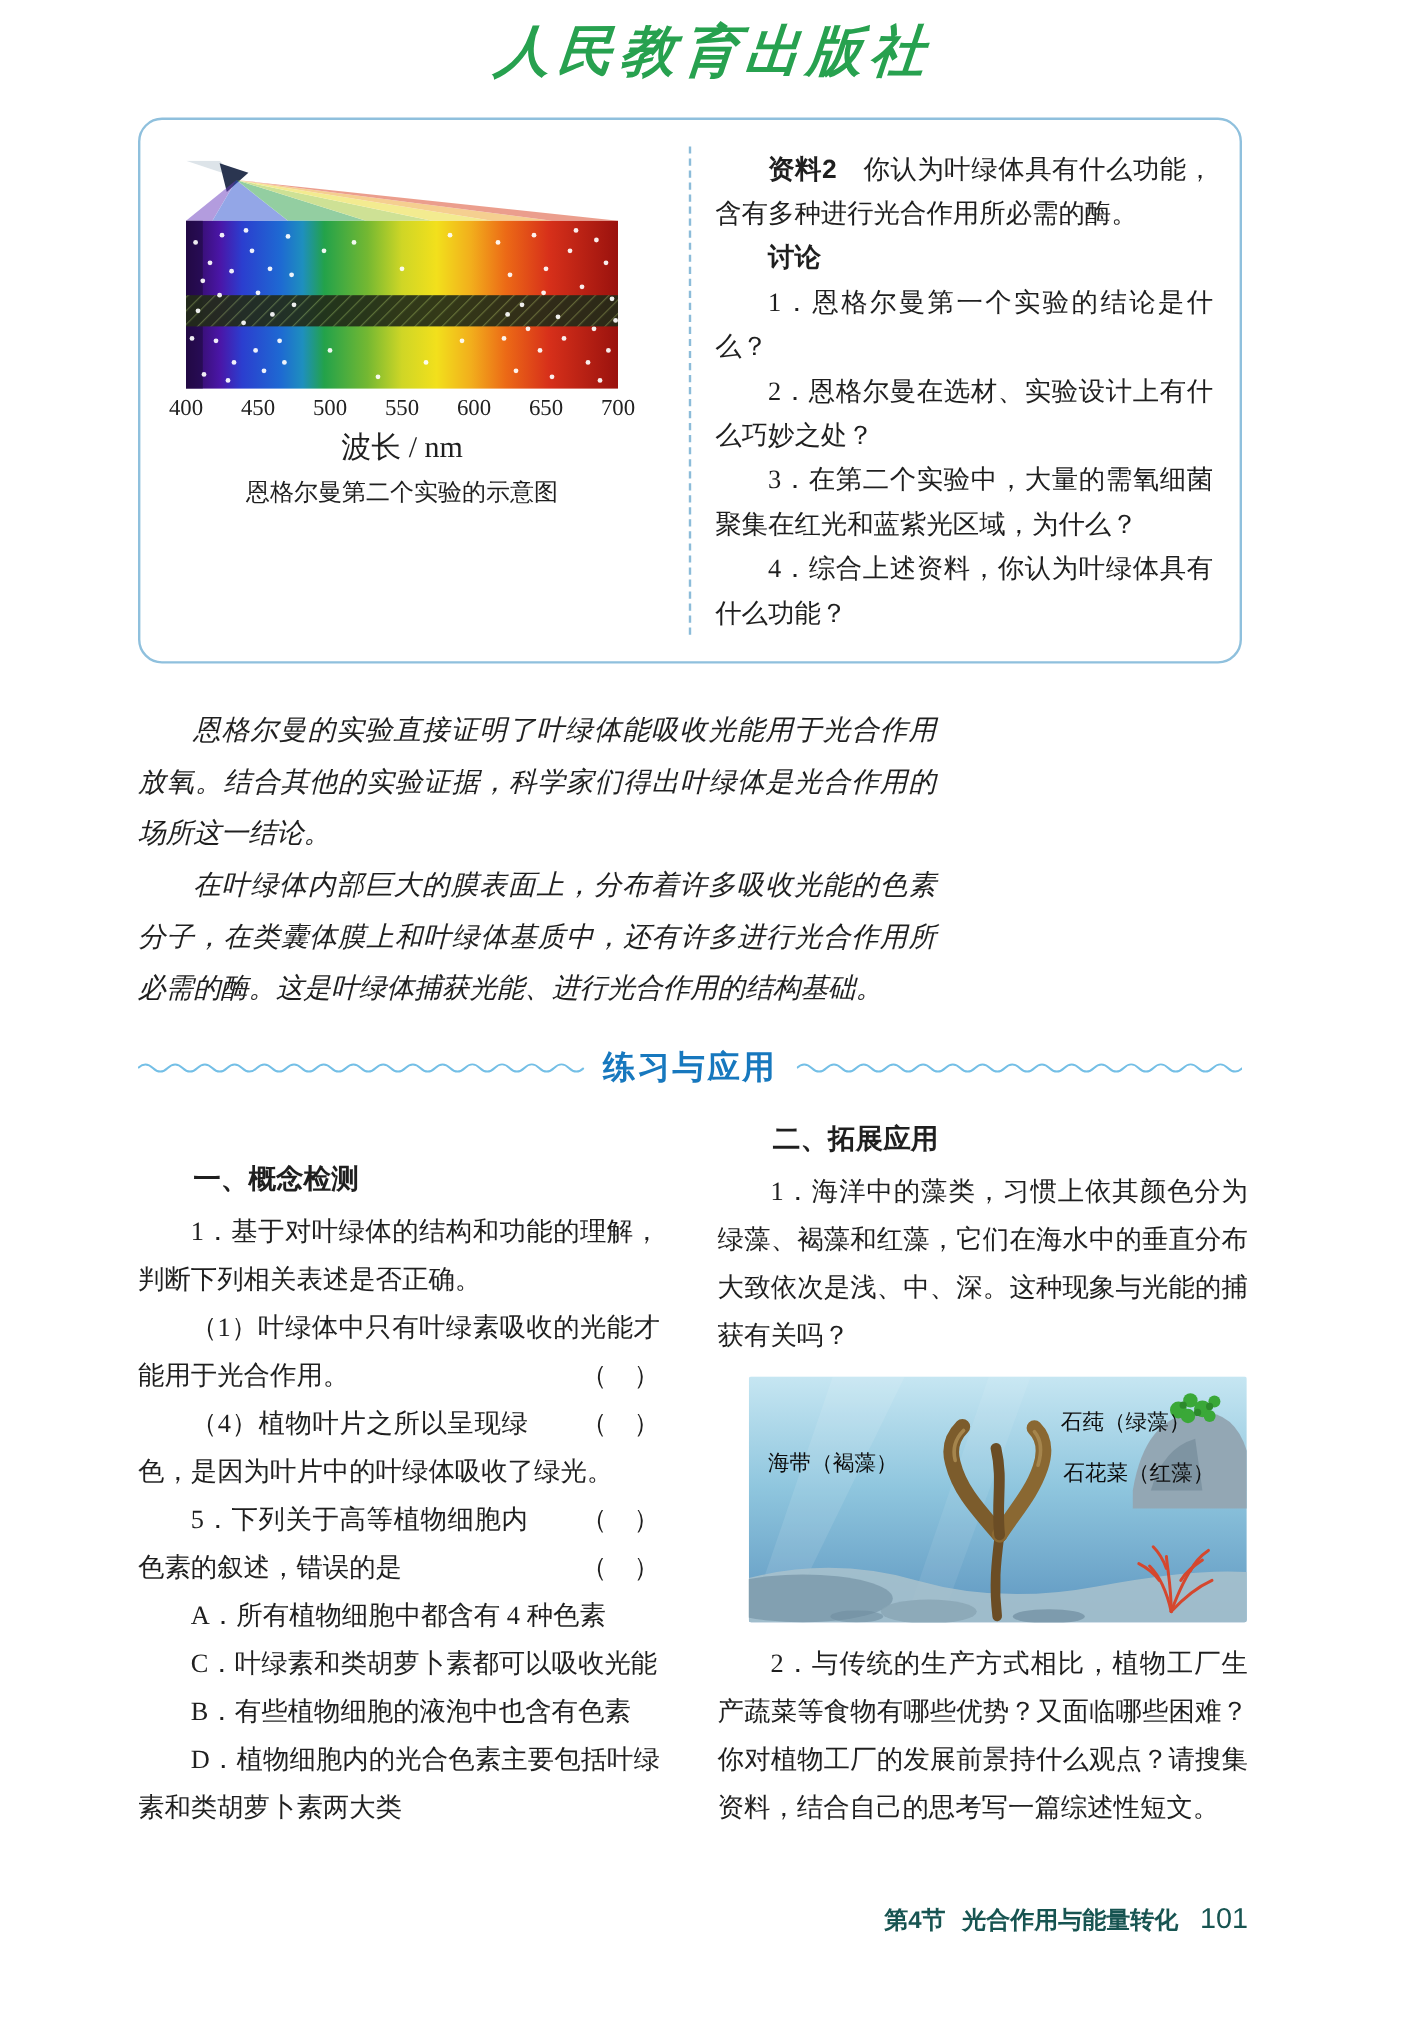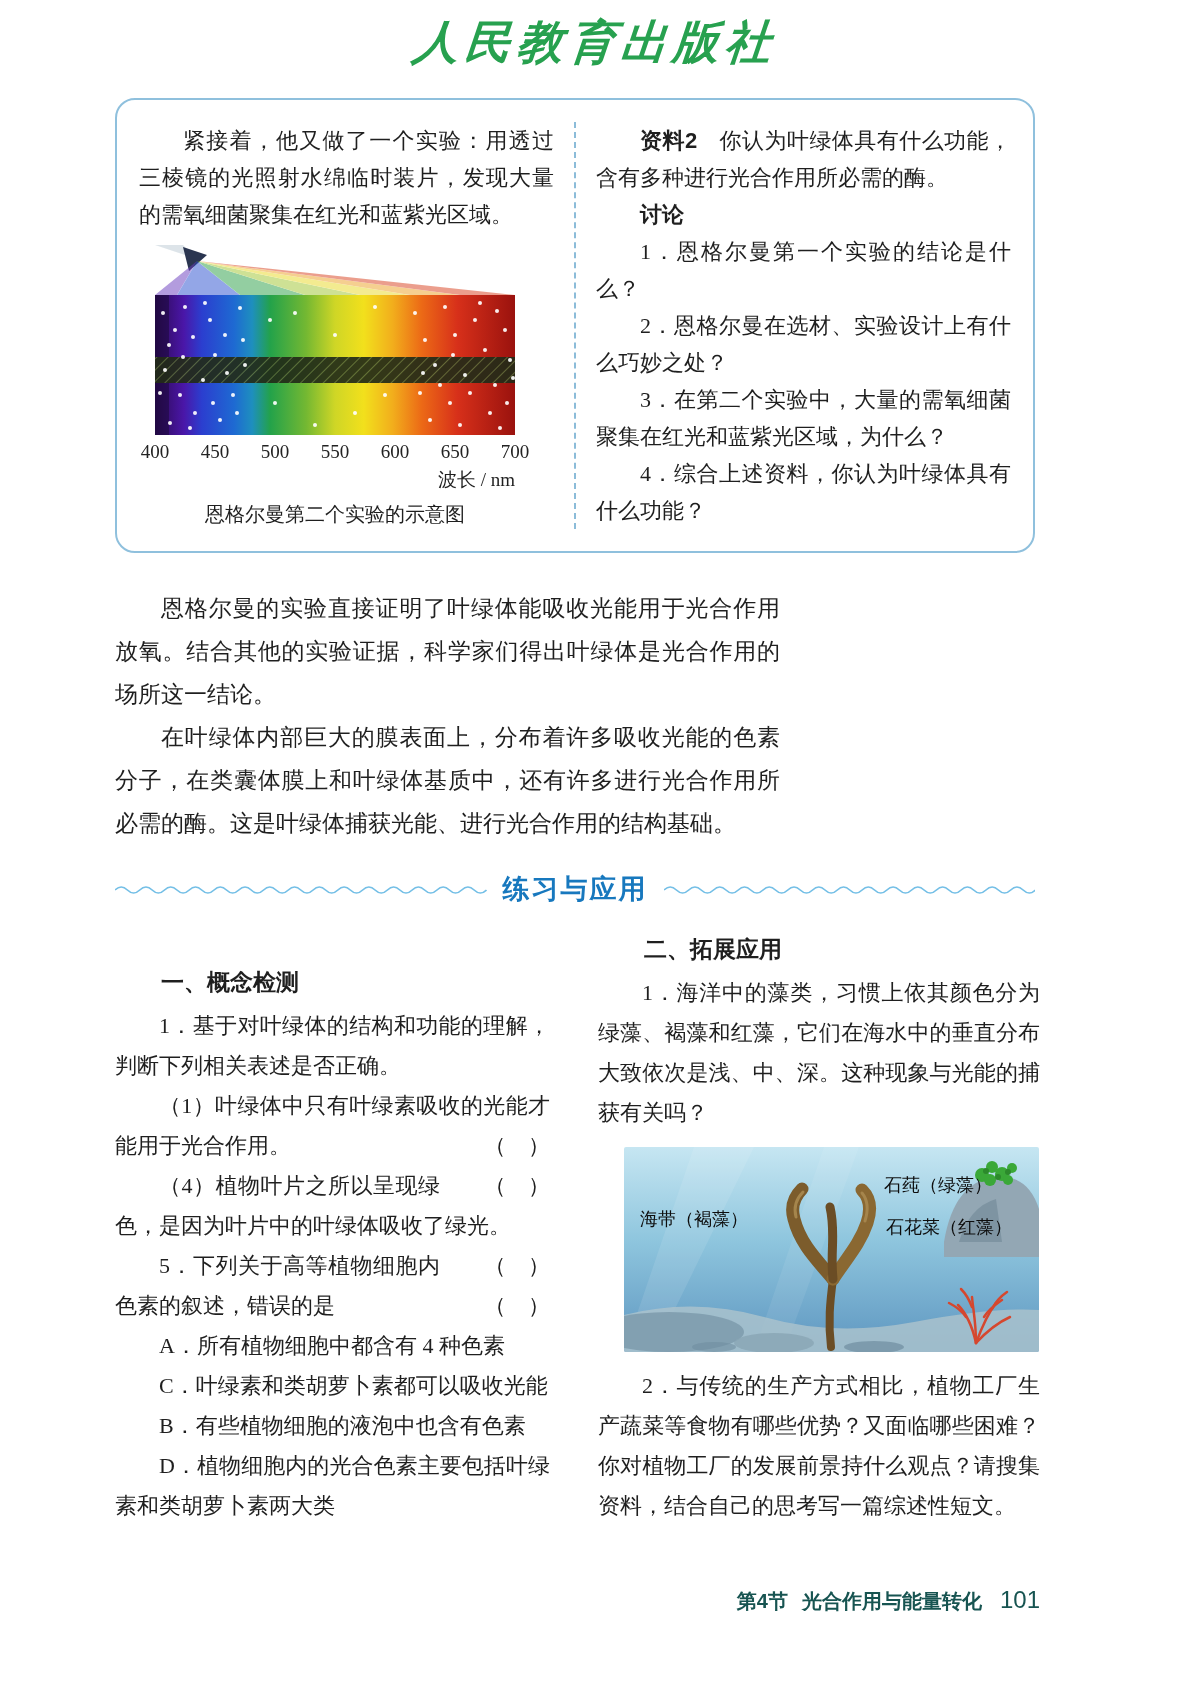--- a/index.html
+++ b/index.html
@@ -18,26 +18,26 @@
   .box-text { font-size:22px; line-height:37px; text-align:justify; }
   .indent { text-indent:2em; }
   .bold-sans { font-family:"Liberation Sans",sans-serif; font-weight:bold; }
   .gap { display:inline-block; width:1em; }
 
   
   .spectrum-fig { margin:12px 0 0 16px; width:360px; }
   .spectrum-fig svg { display:block; }
   .ticks { position:relative; height:26px; margin-top:6px; font-size:19px; color:#222; }
   .ticks span { position:absolute; transform:translateX(-50%); }
-  .axis-label { text-align:right; font-size:19px; margin-top:0; }
+  .axis-label { text-align:center; font-size:25px; margin-top:0; }
   .fig-caption { text-align:center; font-size:20px; margin-top:8px; }
 
   
   .body-text { width:665px; margin-top:34px; font-size:23px; line-height:43px; text-align:justify; }
-  .body-text p { text-indent:2em; }
+  .body-text p { text-indent:2em;font-style:italic; }
 
   
   .ex-header { width:920px; display:flex; align-items:center; gap:16px; margin-top:26px; }
   .wave { flex:1; height:12px; }
   .wave svg { width:100%; height:12px; display:block; }
   .ex-title { font-family:Liberation Mono, monospace; font-weight:bold; font-size:27px; color:#1778be; letter-spacing:2px; }
 
   .ex-cols { width:925px; display:flex; gap:48px; margin-top:22px;align-items:flex-end; }
   .ex-col { font-size:22px; line-height:40px; }
   .ex-col.left  { width:435px; }
@@ -62,21 +62,20 @@
 </style>
 </head>
 <body>
 
 <div class="page">
 
   <div class="logo top">人民教育出版社</div>
 
   <div class="info-box">
     <div class="box-col">
-      <p class="box-text indent">紧接着，他又做了一个实验：用透过三棱镜的光照射水绵临时装片，发现大量的需氧细菌聚集在红光和蓝紫光区域。</p>
 
       <div class="spectrum-fig">
         <svg viewBox="0 0 360 190" width="360" height="190">
           <defs>
             <linearGradient id="spec" x1="0" y1="0" x2="1" y2="0">
               <stop offset="0" stop-color="#2c0a52"></stop>
               <stop offset="0.08" stop-color="#4a16a8"></stop>
               <stop offset="0.13" stop-color="#2b3ecf"></stop>
               <stop offset="0.22" stop-color="#1e6ad2"></stop>
               <stop offset="0.27" stop-color="#1e8fbe"></stop>

